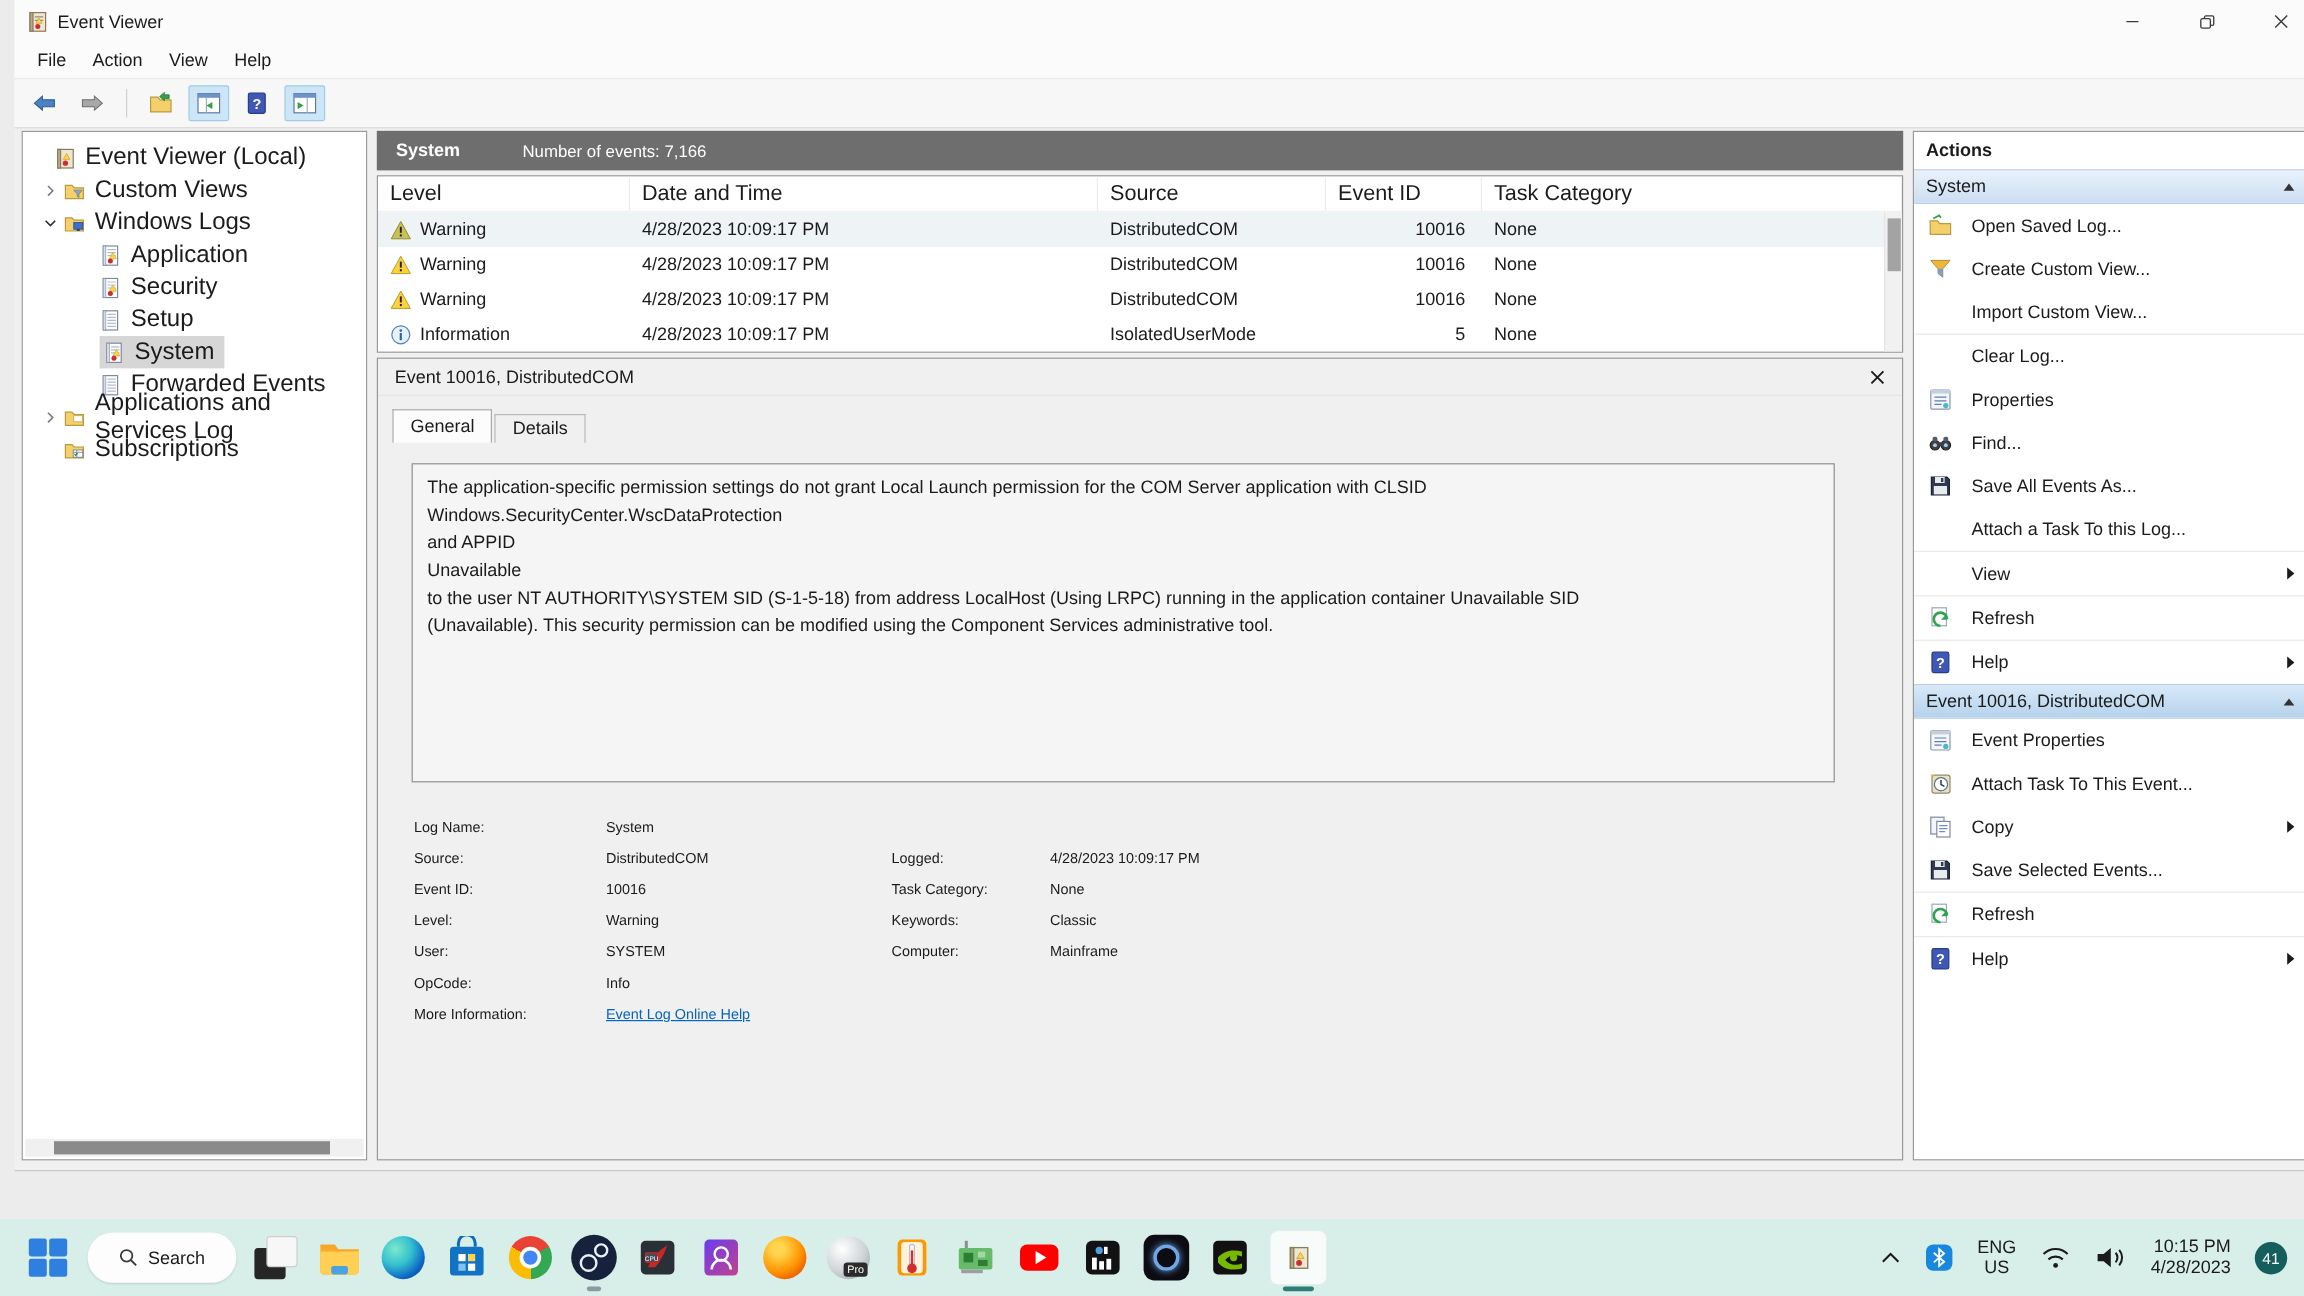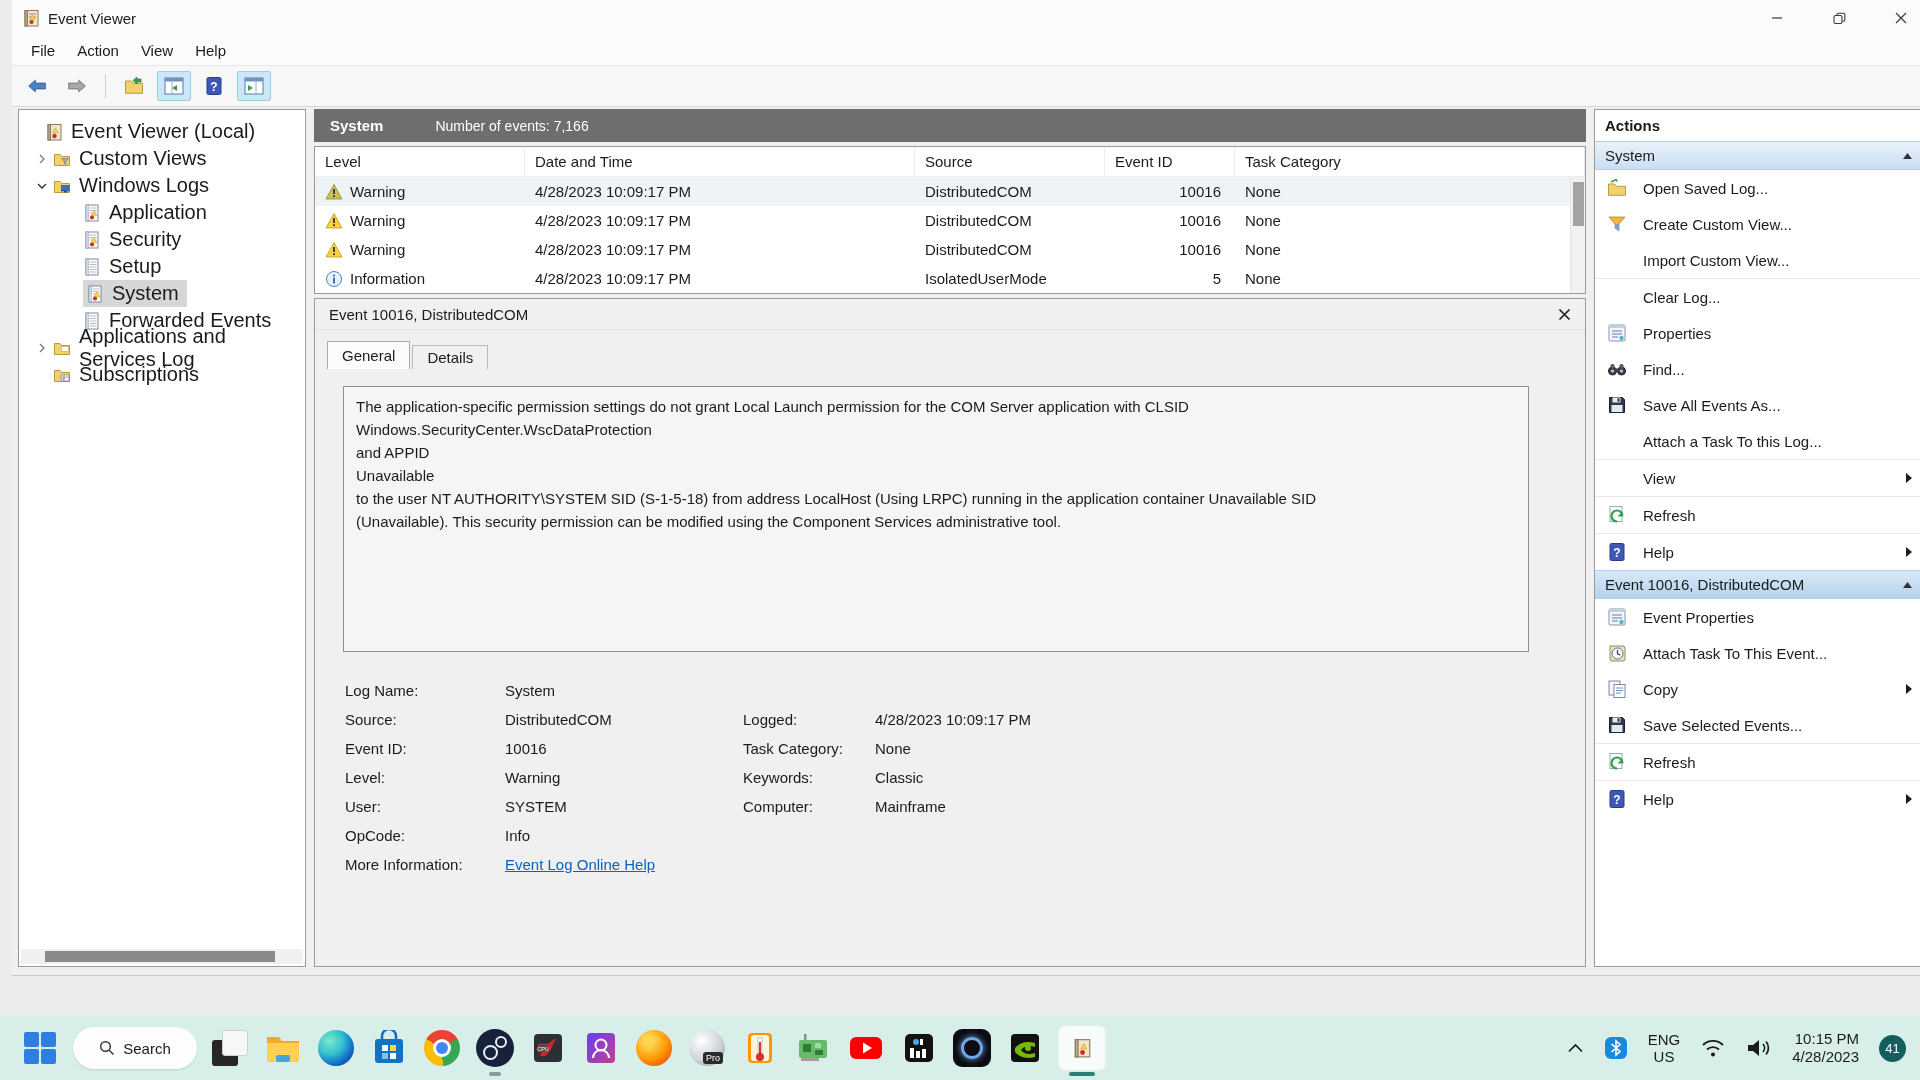--- a/index.html
+++ b/index.html
@@ -41,21 +41,21 @@
 
   
   .center { flex:1; display:flex; flex-direction:column; min-width:0; }
   .syshdr { height:33px; background:#6e6e6e; color:#fff; display:flex; align-items:center;
     padding-left:16px; flex:none; }
   .syshdr .nm { font-weight:bold; font-size:15px; }
   .syshdr .cnt { font-size:14px; margin-left:52px; }
   .tablebox { margin-top:4px; height:148px; background:#fff; border:1px solid #9a9a9a;
     position:relative; overflow:hidden; flex:none;}
   .thead, .trow { display:grid; grid-template-columns:210px 390px 190px 130px 1fr; align-items:center; }
-  .thead { height:30px; font-size:15px; border-bottom:1px solid #ededed; }
+  .thead { height:30px; font-size:18px; border-bottom:1px solid #ededed; }
   .thead > div { padding-left:10px; border-right:1px solid #ececec; height:100%; display:flex; align-items:center;}
   .trow { height:29px; font-size:15px; }
   .trow.sel { background:#eef3f6; }
   .trow > div { padding-left:10px; display:flex; align-items:center; gap:7px;}
   .trow .num { justify-content:flex-end; padding-right:14px; }
   .vscroll { position:absolute; right:0; top:30px; bottom:0; width:15px; background:#f1f1f1; border-left:1px solid #e3e3e3;}
   .vthumb { position:absolute; left:2px; top:5px; width:11px; height:44px; background:#a3a3a3; }
 
   
   .detail { margin-top:4px; flex:1; background:#f0f0f0; border:1px solid #9a9a9a;
@@ -64,21 +64,21 @@
   .dhdr .dtitle { font-size:15px; }
   .dclose { margin-left:auto; display:flex; }
   .tabstrip { height:33px; display:flex; align-items:flex-end; padding-left:12px; flex:none; margin-top:6px;}
   .tab { font-size:15px; padding:0 14px; display:flex; align-items:center; }
   .tab.active { background:#fcfcfc; border:1px solid #ababab; border-bottom:none; height:28px; position:relative; z-index:2;}
   .tab.inactive { background:#f0f0f0; border:1px solid #b9b9b9; border-bottom:none; height:24px; margin-left:2px;}
   .dbody { flex:1; min-height:0; }
   .descbox { margin:17px 56px 0 28px; height:266px; background:#f5f5f5; border:1px solid #8f8f8f;
     padding:8px 12px; font-size:15px; line-height:23px; white-space:pre-line; overflow:hidden;}
   .fields { margin:30px 0 0 30px; display:grid; grid-template-columns:160px 238px 132px auto;
-    row-gap:12px; font-size:15px; align-items:center;}
+    row-gap:12px; font-size:12px; align-items:center;}
   .flink { color:#0563c1; text-decoration:underline; }
 
   
   .actions { width:330px; background:#fff; border:1px solid #9a9a9a; flex:none;
     display:flex; flex-direction:column; overflow:hidden;}
   .atitle { height:31px; display:flex; align-items:center; padding-left:10px;
     font-weight:bold; font-size:15px; flex:none;}
   .asect { height:29px; display:flex; align-items:center; padding:0 10px; font-size:15px; flex:none;
     background:linear-gradient(#e9f2fb,#cadef2); border-top:1px solid #b9cfe4; border-bottom:1px solid #b9cfe4;}
   .asect.evt { background:linear-gradient(#d8e9f8,#b5d2ec); }

